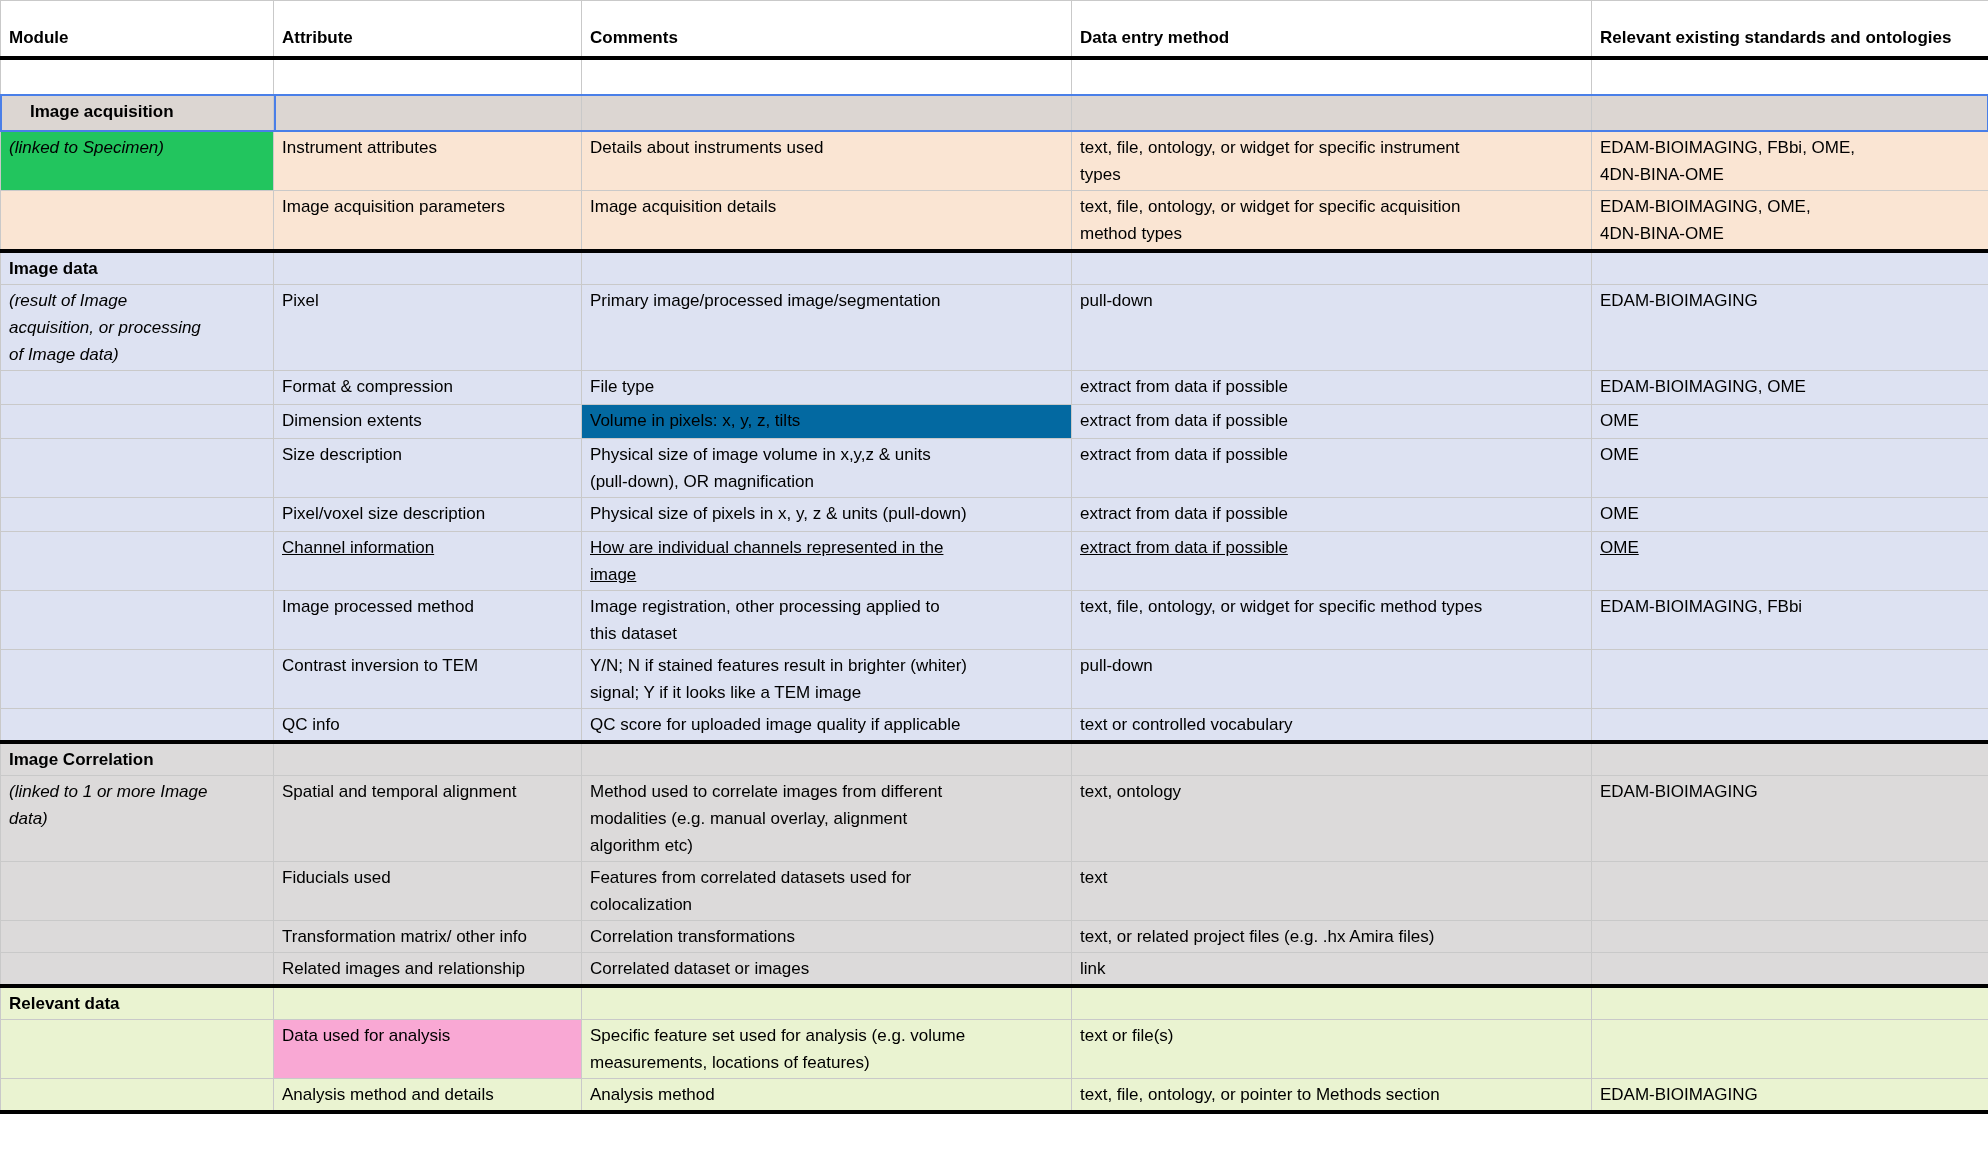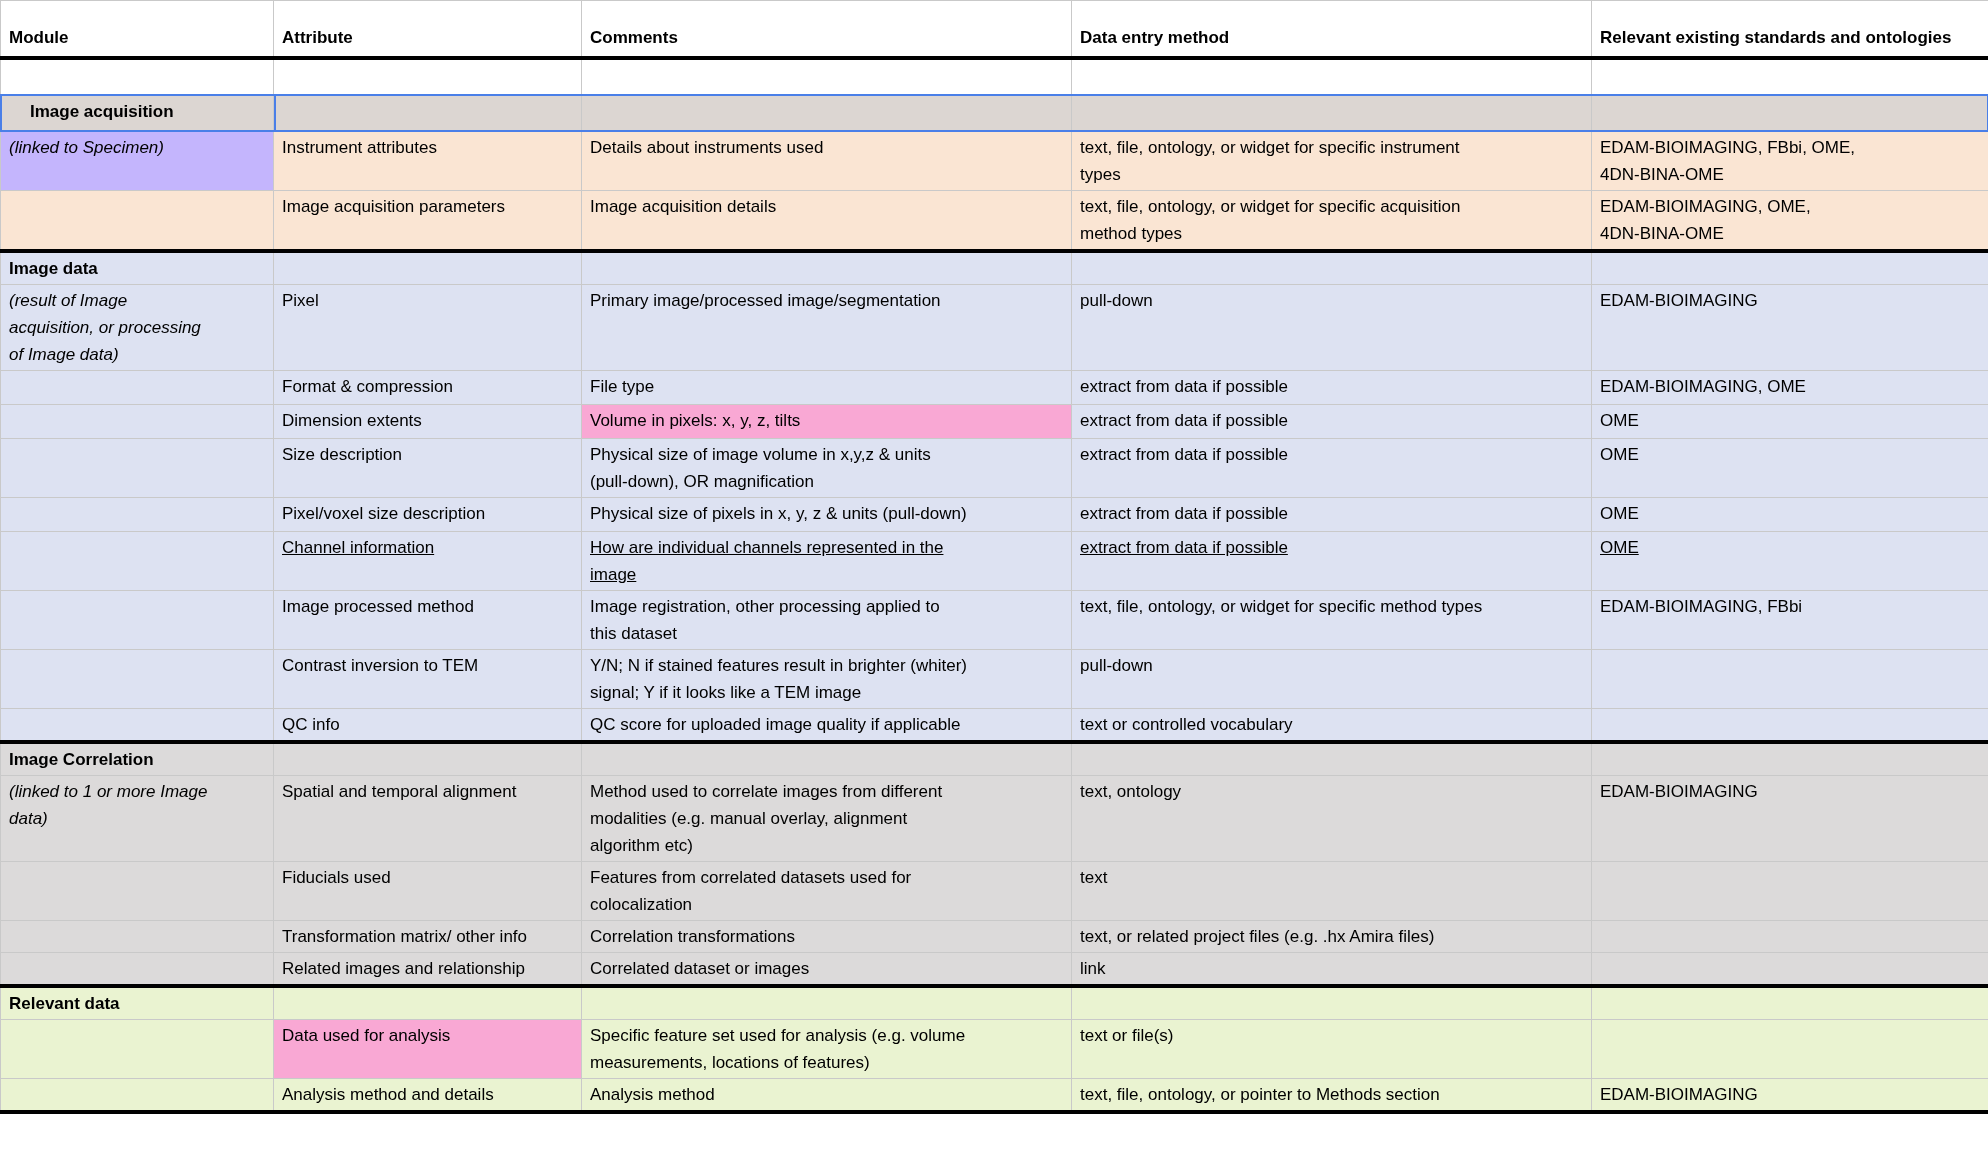--- a/index.html
+++ b/index.html
@@ -57,21 +57,21 @@
           <td style="background-color: rgb(255, 255, 255);"></td>
         </tr>
         <tr class="sel" style="height: 36px;">
           <td class="section" style="background-color: rgb(220, 214, 210); padding-left: 29px;">Image acquisition</td>
           <td style="background-color: rgb(220, 214, 210);"></td>
           <td style="background-color: rgb(220, 214, 210);"></td>
           <td style="background-color: rgb(220, 214, 210);"></td>
           <td style="background-color: rgb(220, 214, 210);"></td>
         </tr>
         <tr style="height: 59px;">
-          <td class="italic" style="background-color: #c4b5fd; margin-left: 32px;">(linked to Specimen)</td>
+          <td class="italic" style="background-color: #22c55e; margin-left: 32px;">(linked to Specimen)</td>
           <td style="background-color: rgb(250, 229, 211);">Instrument attributes</td>
           <td style="background-color: rgb(250, 229, 211);">Details about instruments used</td>
           <td style="background-color: rgb(250, 229, 211);">text, file, ontology, or widget for specific instrument
 types</td>
           <td style="background-color: rgb(250, 229, 211);">EDAM-BIOIMAGING, FBbi, OME,
 4DN-BINA-OME</td>
         </tr>
         <tr style="height: 57px;">
           <td style="background-color: rgb(250, 229, 211);"></td>
           <td style="background-color: rgb(250, 229, 211);">Image acquisition parameters</td>
@@ -100,21 +100,21 @@
         <tr style="height: 34px;">
           <td style="background-color: rgb(221, 226, 242);"></td>
           <td style="background-color: rgb(221, 226, 242);">Format &amp; compression</td>
           <td style="background-color: rgb(221, 226, 242);">File type</td>
           <td style="background-color: rgb(221, 226, 242);">extract from data if possible</td>
           <td style="background-color: rgb(221, 226, 242);">EDAM-BIOIMAGING, OME</td>
         </tr>
         <tr style="height: 34px;">
           <td style="background-color: rgb(221, 226, 242);"></td>
           <td style="background-color: rgb(221, 226, 242);">Dimension extents</td>
-          <td style="background-color: #f9a8d4;">Volume in pixels: x, y, z, tilts</td>
+          <td style="background-color: #0369a1;">Volume in pixels: x, y, z, tilts</td>
           <td style="background-color: rgb(221, 226, 242);">extract from data if possible</td>
           <td style="background-color: rgb(221, 226, 242);">OME</td>
         </tr>
         <tr style="height: 58px;">
           <td style="background-color: rgb(221, 226, 242);"></td>
           <td style="background-color: rgb(221, 226, 242);">Size description</td>
           <td style="background-color: rgb(221, 226, 242);">Physical size of image volume in x,y,z &amp; units
 (pull-down), OR magnification</td>
           <td style="background-color: rgb(221, 226, 242);">extract from data if possible</td>
           <td style="background-color: rgb(221, 226, 242);">OME</td>

